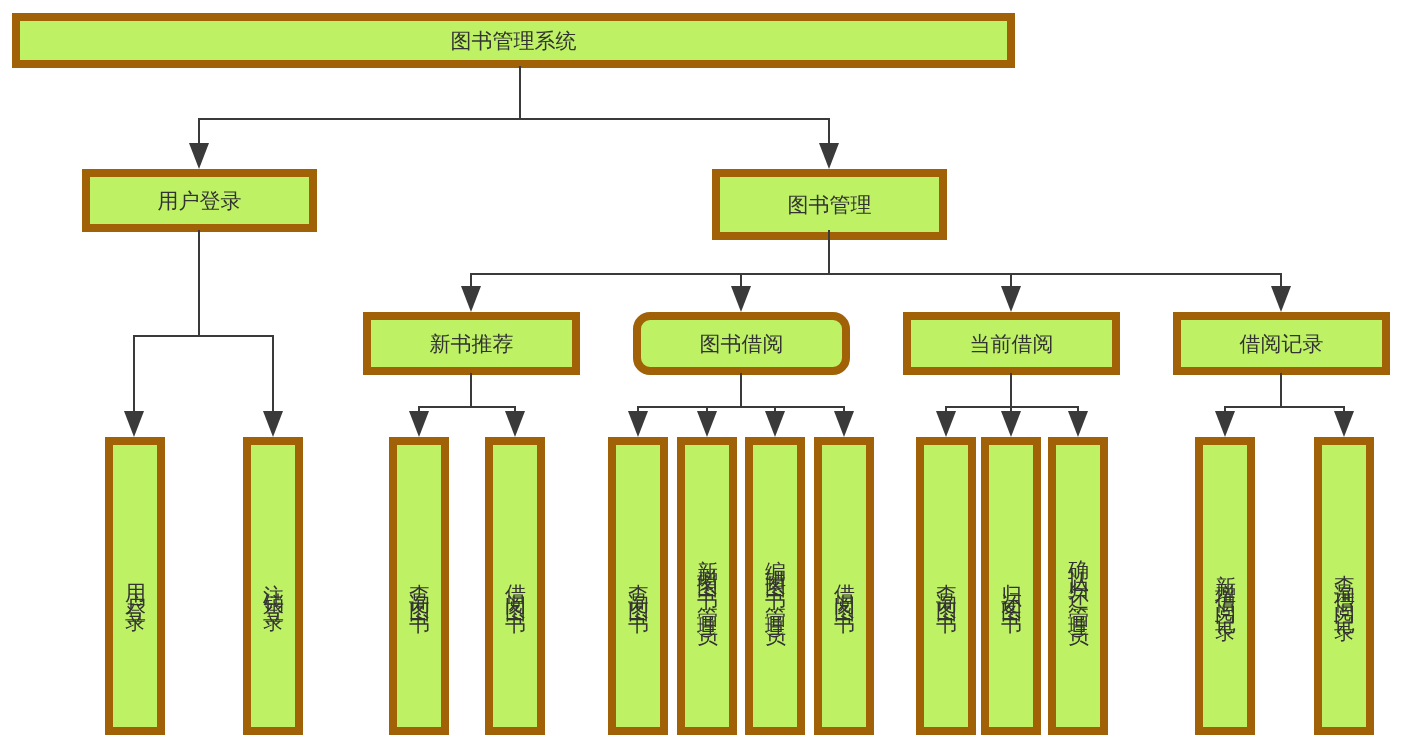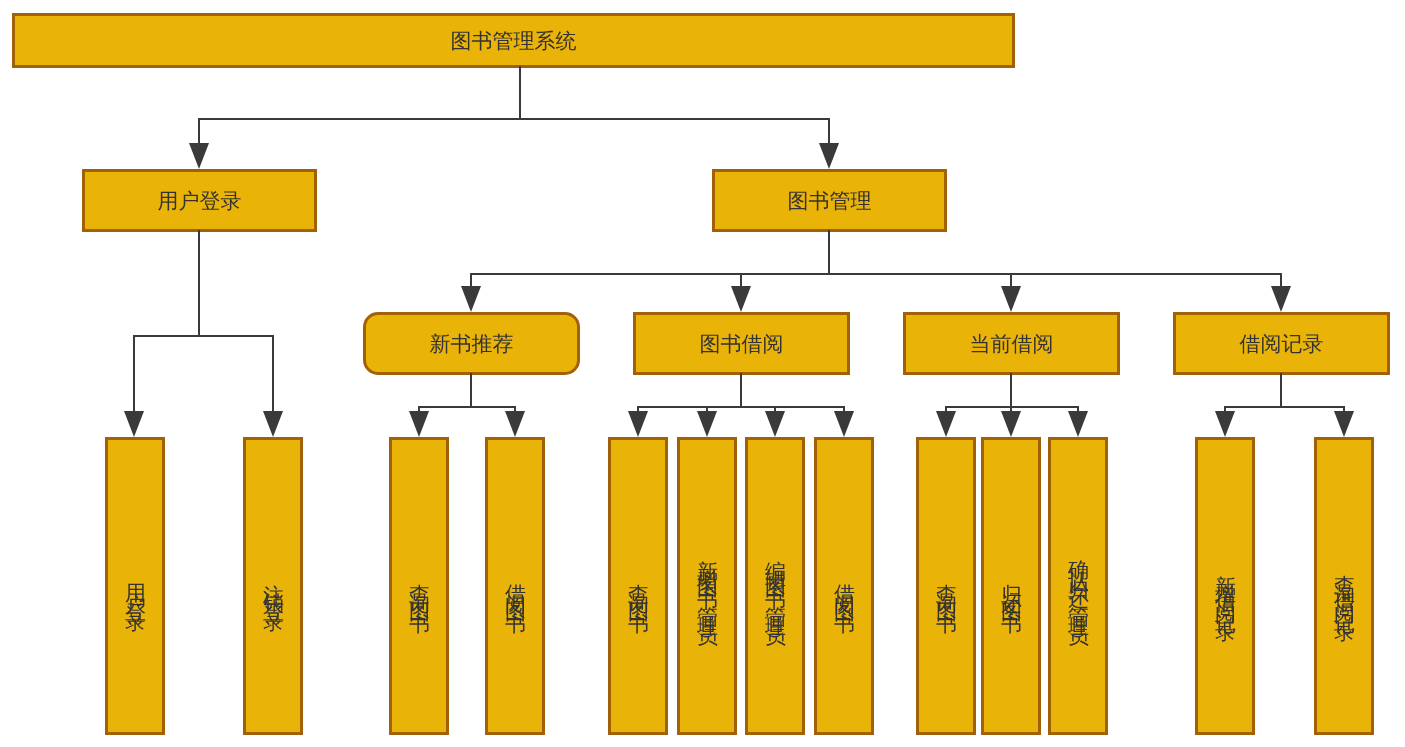--- a/index.html
+++ b/index.html
@@ -3,21 +3,21 @@
 <meta charset="utf-8">
 <style>
   html,body { margin:0; padding:0; background:#ffffff; }
   .canvas {
     position:relative; width:1405px; height:747px; background:#ffffff;
     font-family:"DejaVu Sans","Liberation Sans",sans-serif; color:#333333;
     overflow:hidden;
   }
   .box {
     position:absolute; box-sizing:border-box;
-    border:3px solid #a16207; background:#eab308;
+    border:8px solid #a16207; background:#bef264;
     display:flex; align-items:center; justify-content:center;
     font-size:21px; color:#333333;
   }
   .leaf { width:60px; top:437px; height:298px; }
   .leaf .vtext {
     writing-mode:vertical-rl; text-orientation:mixed;
     letter-spacing:0.45em; font-size:21px; line-height:1;
   }
   .hline { position:absolute; height:2px; background:#3a3a3a; }
   .vline { position:absolute; width:2px;  background:#3a3a3a; }
@@ -43,21 +43,21 @@
   <div class="vline" style="left:519px; top:66px; height:53px;"></div>
   <div class="hline" style="left:198px; top:118px; width:632px;"></div>
   <div class="vline" style="left:198px; top:119px; height:26px;"></div>
   <div class="arrow" style="left:189px; top:143px;"></div>
   <div class="vline" style="left:828px; top:119px; height:26px;"></div>
   <div class="arrow" style="left:819px; top:143px;"></div>
 
   <div class="box" style="left:82px; top:169px; width:235px; height:63px;">
     <span>用户登录</span>
   </div>
-  <div class="box" style="left:712px; top:169px; width:235px; height:63px;">
+  <div class="box" style="left:712px; top:169px; width:235px; height:71px;">
     <span>图书管理</span>
   </div>
 
   <div class="vline" style="left:198px; top:230px; height:107px;"></div>
   <div class="hline" style="left:133px; top:335px; width:141px;"></div>
   <div class="vline" style="left:133px; top:335px; height:78px;"></div>
   <div class="arrow" style="left:124px; top:411px;"></div>
   <div class="vline" style="left:272px; top:335px; height:78px;"></div>
   <div class="arrow" style="left:263px; top:411px;"></div>
 
@@ -65,24 +65,24 @@
   <div class="hline" style="left:470px; top:273px; width:812px;"></div>
   <div class="vline" style="left:470px; top:273px; height:15px;"></div>
   <div class="arrow" style="left:461px; top:286px;"></div>
   <div class="vline" style="left:740px; top:273px; height:15px;"></div>
   <div class="arrow" style="left:731px; top:286px;"></div>
   <div class="vline" style="left:1010px; top:273px; height:15px;"></div>
   <div class="arrow" style="left:1001px; top:286px;"></div>
   <div class="vline" style="left:1280px; top:273px; height:15px;"></div>
   <div class="arrow" style="left:1271px; top:286px;"></div>
 
-  <div class="box" style="left:363px; top:312px; width:217px; height:63px;border-radius:15px;">
+  <div class="box" style="left:363px; top:312px; width:217px; height:63px;">
     <span>新书推荐</span>
   </div>
-  <div class="box" style="left:633px; top:312px; width:217px; height:63px;">
+  <div class="box" style="left:633px; top:312px; width:217px; height:63px;border-radius:17px;">
     <span>图书借阅</span>
   </div>
   <div class="box" style="left:1173px; top:312px; width:217px; height:63px;">
     <span>借阅记录</span>
   </div>
   <div class="box" style="left:903px; top:312px; width:217px; height:63px;">
     <span>当前借阅</span>
   </div>
 
   <div class="vline" style="left:470px; top:373px; height:35px;"></div>

